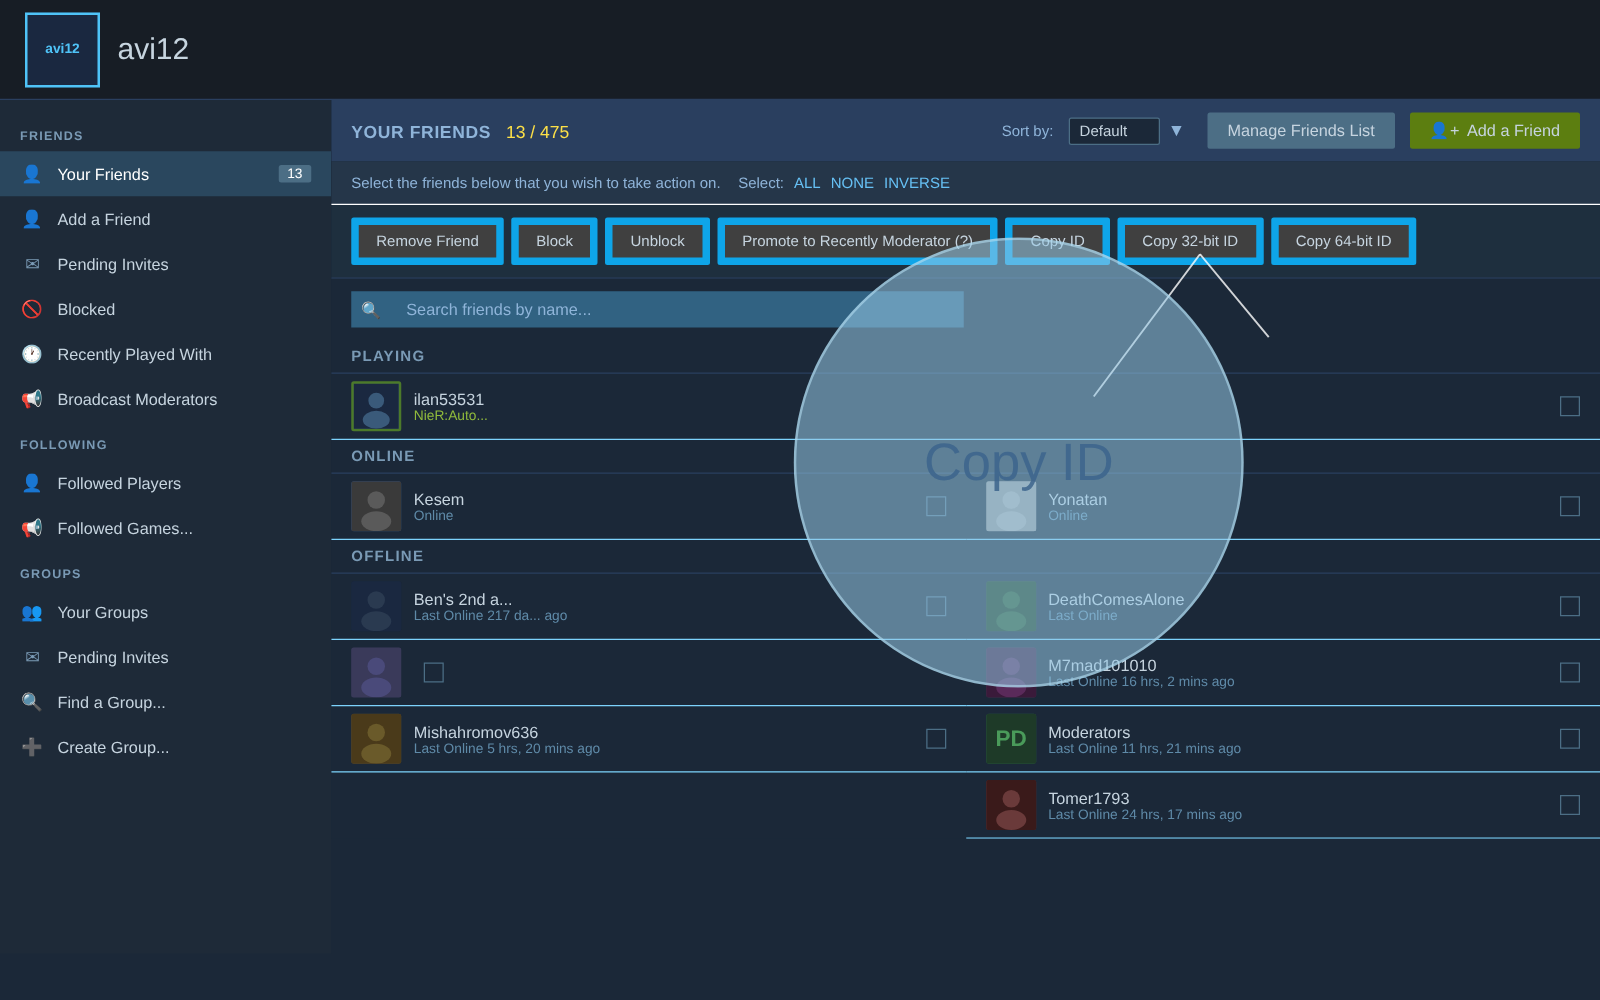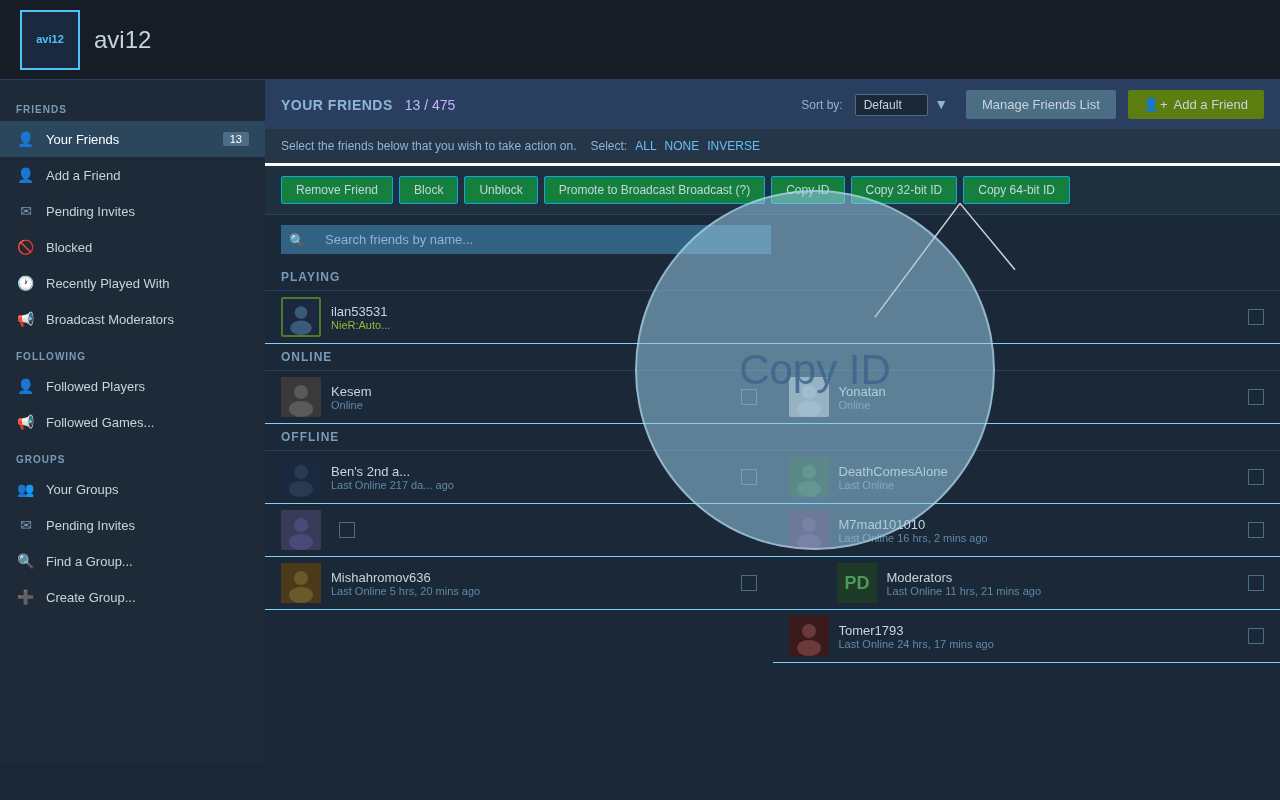--- a/index.html
+++ b/index.html
@@ -119,21 +119,21 @@
       gap: 12px;
     }
     #friends-title {
       font-size: 14px;
       font-weight: bold;
       color: #8fb4d9;
       letter-spacing: 0.5px;
     }
     #friends-count {
       font-size: 14px;
-      color: #c4b5fd;
+      color: #fde047;
     }
     #sort-label {
       margin-left: auto;
       font-size: 12px;
       color: #8fb4d9;
     }
     #sort-select {
       background: #1b2838;
       color: #c6d4df;
       border: 1px solid #4c6e85;
@@ -172,21 +172,21 @@
     }
 
     
     #select-bar {
       background: #253649;
       padding: 10px 16px;
       display: flex;
       font-size: 12px;
       color: #8fb4d9;
       gap: 8px;
-      border-bottom: 3px solid #ffffff;
+      border-bottom: 1px solid #ffffff;
     }
     #select-label {
       font-size: 12px;
       color: #8fb4d9;
     }
     .select-link {
       color: #66c0f4;
       cursor: pointer;
       text-decoration: none;
       font-size: 12px;
@@ -195,23 +195,23 @@
     
     #action-buttons {
       background: #1e2f3e;
       padding: 10px 16px;
       display: flex;
       flex-wrap: wrap;
       gap: 6px;
       border-bottom: 1px solid #2a3f5f;
     }
     .action-btn {
-      background: #15803d;
-      color: #c6d4df;
-      border: 1px solid #0ea5e9;
+      background: #404040;
+      color: #c6d4df;
+      border: 6px solid #0ea5e9;
       padding: 6px 14px;
       font-size: 12px;
       cursor: pointer;
       border-radius: 2px;
     }
 
     
     #search-bar {
       padding: 10px 16px;
       background: #1b2838;
@@ -442,21 +442,21 @@
         <span style="margin-left:6px; color:#8fb4d9; font-size:12px;">Select:</span>
         <a class="select-link">ALL</a>
         <a class="select-link">NONE</a>
         <a class="select-link">INVERSE</a>
       </div>
 
       <div id="action-buttons">
         <button class="action-btn">Remove Friend</button>
         <button class="action-btn">Block</button>
         <button class="action-btn">Unblock</button>
-        <button class="action-btn">Promote to Broadcast Broadcast (?)</button>
+        <button class="action-btn">Promote to Recently Moderator (?)</button>
         <button class="action-btn">Copy ID</button>
         <button class="action-btn">Copy 32-bit ID</button>
         <button class="action-btn">Copy 64-bit ID</button>
       </div>
 
       <div id="search-bar">
         <div class="search-wrap">
           <span class="search-icon-inner">🔍</span>
           <input type="text" id="search-input" placeholder="Search friends by name..." style="">
         </div>
@@ -579,21 +579,21 @@
               </svg>
           </div>
           <div class="friend-info">
             <div class="friend-name">Mishahromov636</div>
             <div class="friend-status">Last Online 5 hrs, 20 mins ago</div>
           </div>
           <div class="friend-checkbox"></div>
         </div>
 
         <div class="friend-row">
-          <div class="friend-avatar" style="background:#2a5a3a;margin-left:48px;">
+          <div class="friend-avatar" style="background:#2a5a3a;">
             <svg width="40" height="40" viewBox="0 0 40 40">
                 <rect width="40" height="40" fill="#1e3a28"></rect>
                 <text x="20" y="26" text-anchor="middle" font-size="18" fill="#4a9a5a" font-weight="bold">PD</text>
               </svg>
           </div>
           <div class="friend-info">
             <div class="friend-name">Moderators</div>
             <div class="friend-status">Last Online 11 hrs, 21 mins ago</div>
           </div>
           <div class="friend-checkbox"></div>

